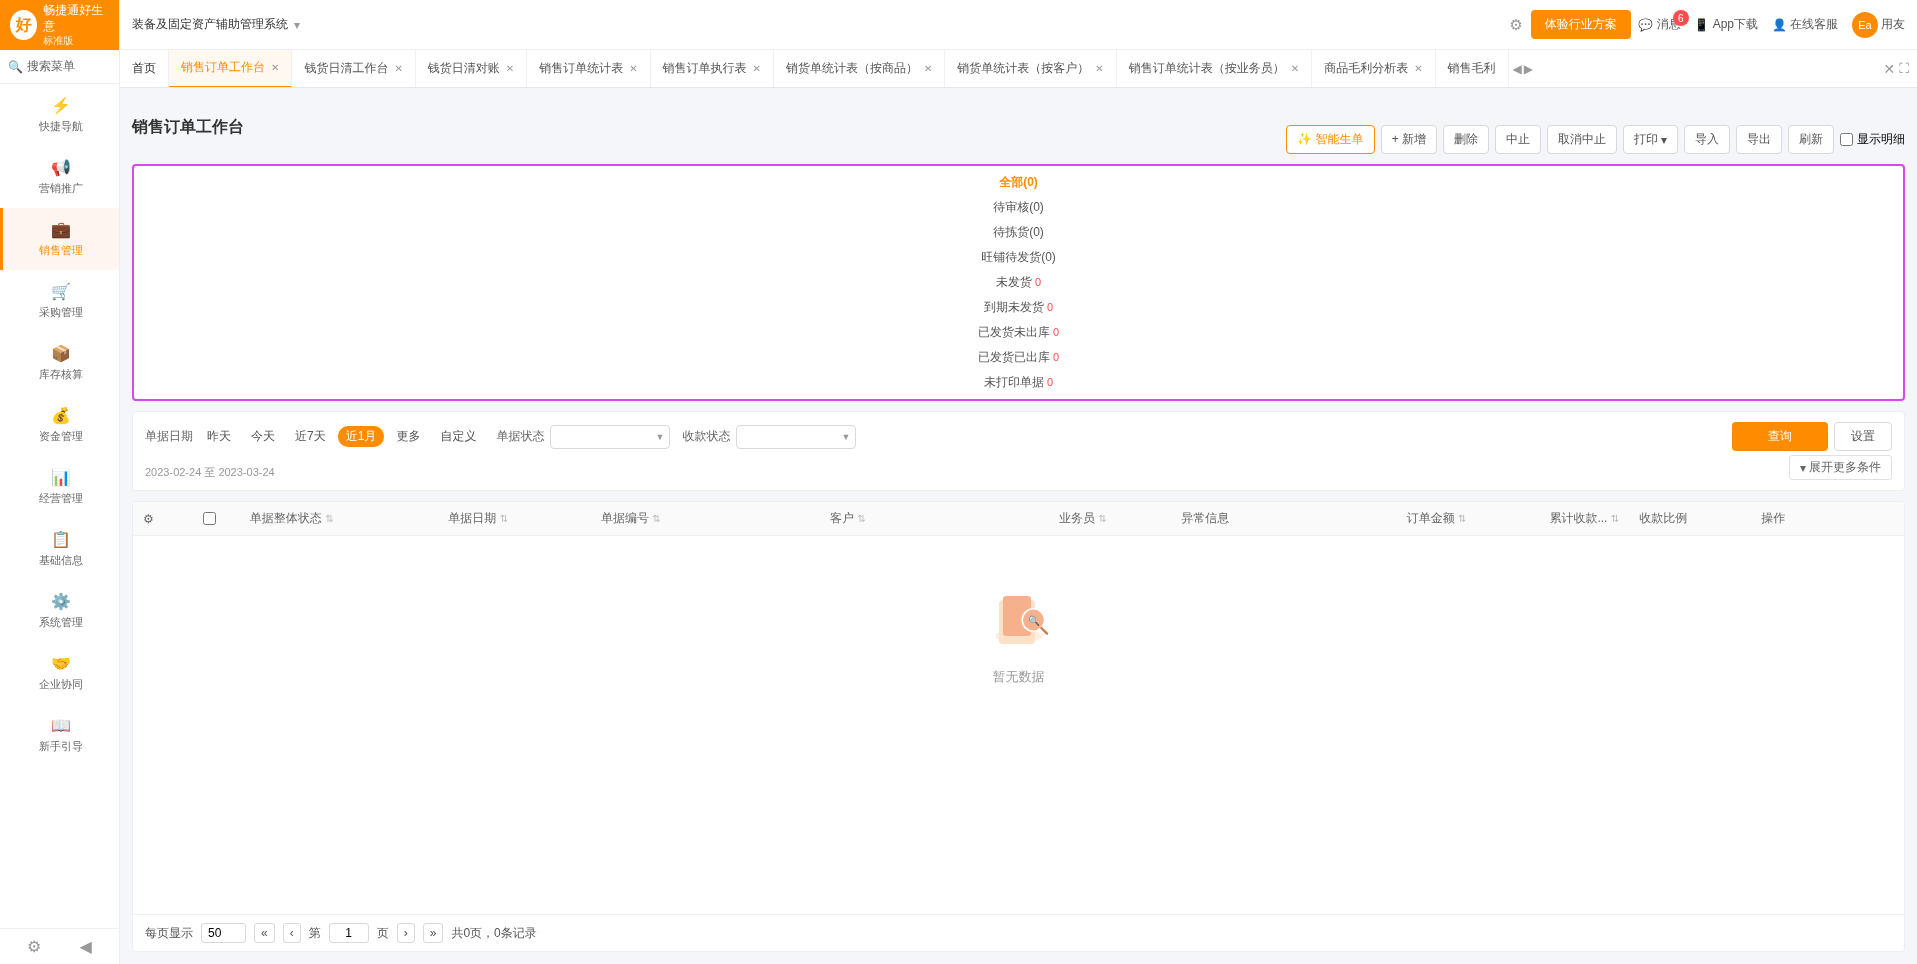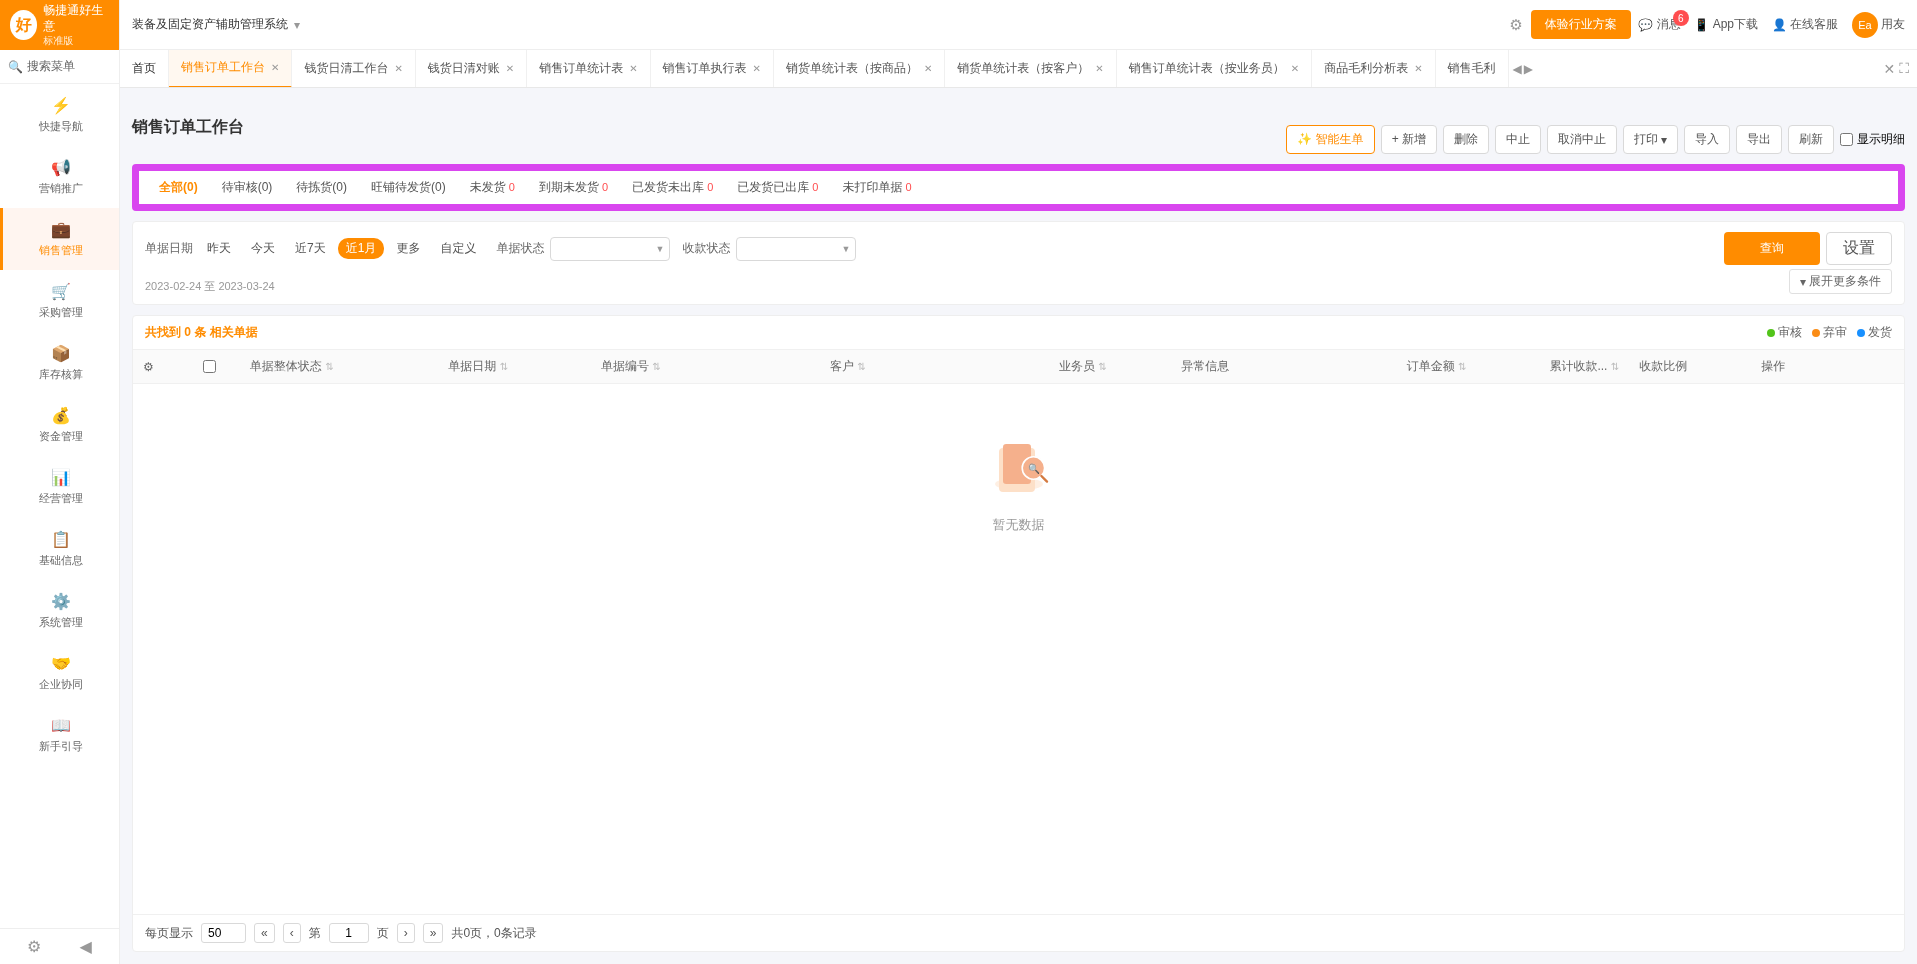--- a/index.html
+++ b/index.html
@@ -45,41 +45,41 @@
 
     
     .content { flex: 1; overflow: hidden; display: flex; flex-direction: column; padding: 12px; background: #f5f6fa; }
     .page-header { display: flex; align-items: center; justify-content: space-between; margin-bottom: 10px; }
     .page-title { font-size: 16px; font-weight: bold; color: #333; }
     .page-actions { display: flex; align-items: center; gap: 6px; flex-wrap: wrap; margin-top: 25px; }
     .action-btn { display: flex; align-items: center; gap: 3px; padding: 5px 10px; border: 1px solid #d9d9d9; border-radius: 4px; background: #fff; cursor: pointer; color: #555; font-size: 12px; white-space: nowrap; }
     .action-btn.ai { background: #fff; border: 1px solid #ff8c00; color: #ff8c00; }
 
     
-    .subtabs { display: flex; align-items: center; gap: 0; margin-bottom: 10px; background: #fff; border-radius: 4px; padding: 4px 8px; border: 7px solid #d946ef; }
+    .subtabs { display: flex; align-items: center; gap: 0; margin-bottom: 10px; background: #fff; border-radius: 4px; padding: 4px 8px; border: 2px solid #d946ef; flex-direction: column; }
     .subtab { padding: 4px 12px; cursor: pointer; color: #555; font-size: 12px; border-radius: 3px; white-space: nowrap; }
     .subtab.active { color: #ff8c00; font-weight: bold; }
     .subtab .count { font-size: 11px; }
     .subtab .count.red { color: #ff4d4f; }
 
     
     .filters { background: #fff; border-radius: 4px; padding: 10px 12px; margin-bottom: 10px; border: 1px solid #eee; }
     .filter-row { display: flex; align-items: center; gap: 12px; flex-wrap: wrap; }
     .filter-item { display: flex; align-items: center; gap: 6px; }
     .filter-label { color: #666; white-space: nowrap; }
     .filter-date-btns { display: flex; gap: 4px; align-items: center; }
     .filter-date-btn { padding: 2px 8px; border-radius: 3px; cursor: pointer; color: #555; font-size: 12px; }
     .filter-date-btn.active { background: #ff8c00; color: #fff; border-radius: 10px; }
     .filter-date-range { color: #999; font-size: 11px; margin-top: 2px; }
     .filter-select { border: 1px solid #d9d9d9; border-radius: 4px; padding: 4px 24px 4px 8px; color: #555; background: #fff; cursor: pointer; appearance: none; min-width: 120px; position: relative; }
     .filter-select-wrap { position: relative; display: inline-block; }
     .filter-select-wrap::after { content: '▼'; position: absolute; right: 6px; top: 50%; transform: translateY(-50%); color: #999; font-size: 9px; pointer-events: none; }
     .expand-btn { display: flex; align-items: center; gap: 3px; cursor: pointer; color: #666; font-size: 12px; border: 1px solid #e0e0e0; padding: 3px 10px; border-radius: 3px; background: #fff; }
     .query-btn { background: #ff8c00; color: #fff; border: none; padding: 5px 36px; border-radius: 4px; cursor: pointer; font-size: 12px; }
-    .settings-btn { background: #fff; color: #555; border: 1px solid #d9d9d9; padding: 5px 16px; border-radius: 4px; cursor: pointer; font-size: 16px; }
+    .settings-btn { background: #fff; color: #555; border: 1px solid #d9d9d9; padding: 5px 16px; border-radius: 4px; cursor: pointer; font-size: 12px; }
 
     
     .table-area { background: #fff; border-radius: 4px; border: 1px solid #eee; flex: 1; display: flex; flex-direction: column; overflow: hidden; }
     .table-header-bar { display: flex; align-items: center; justify-content: space-between; padding: 8px 12px; border-bottom: 1px solid #f0f0f0; }
     .table-count { color: #666; }
     .table-count span { color: #ff8c00; font-weight: bold; }
     .table-header-actions { display: flex; align-items: center; gap: 10px; }
     .table-action-btn { display: flex; align-items: center; gap: 3px; cursor: pointer; color: #666; }
     .dot-green { width: 8px; height: 8px; border-radius: 50%; background: #52c41a; }
     .dot-orange { width: 8px; height: 8px; border-radius: 50%; background: #fa8c16; }
@@ -357,42 +357,20 @@
         <div style="margin-left:auto;">
           <div class="expand-btn">
             <span>▾</span>
             <span>展开更多条件</span>
           </div>
         </div>
       </div>
     </div>
 
     <div class="table-area">
-      <div class="table-header-bar">
-        <div class="table-count">
-          <span>共找到</span>
-          <span style="color:#ff8c00;font-weight:bold;">0</span>
-          <span>条</span>
-          <span>相关单据</span>
-        </div>
-        <div class="table-header-actions">
-          <div class="table-action-btn">
-            <span class="dot-green"></span>
-            <span>审核</span>
-          </div>
-          <div class="table-action-btn">
-            <span class="dot-orange"></span>
-            <span>弃审</span>
-          </div>
-          <div class="table-action-btn">
-            <span class="dot-blue"></span>
-            <span>发货</span>
-          </div>
-        </div>
-      </div>
       <div class="table-scroll">
         <table class="data-table">
           <thead>
             <tr>
               <th class="th-settings" style="width:30px;">⚙</th>
               <th style="width:40px;">
                 <div class="checkbox-wrap">
                   <input type="checkbox" style="">
                 </div>
               </th>

